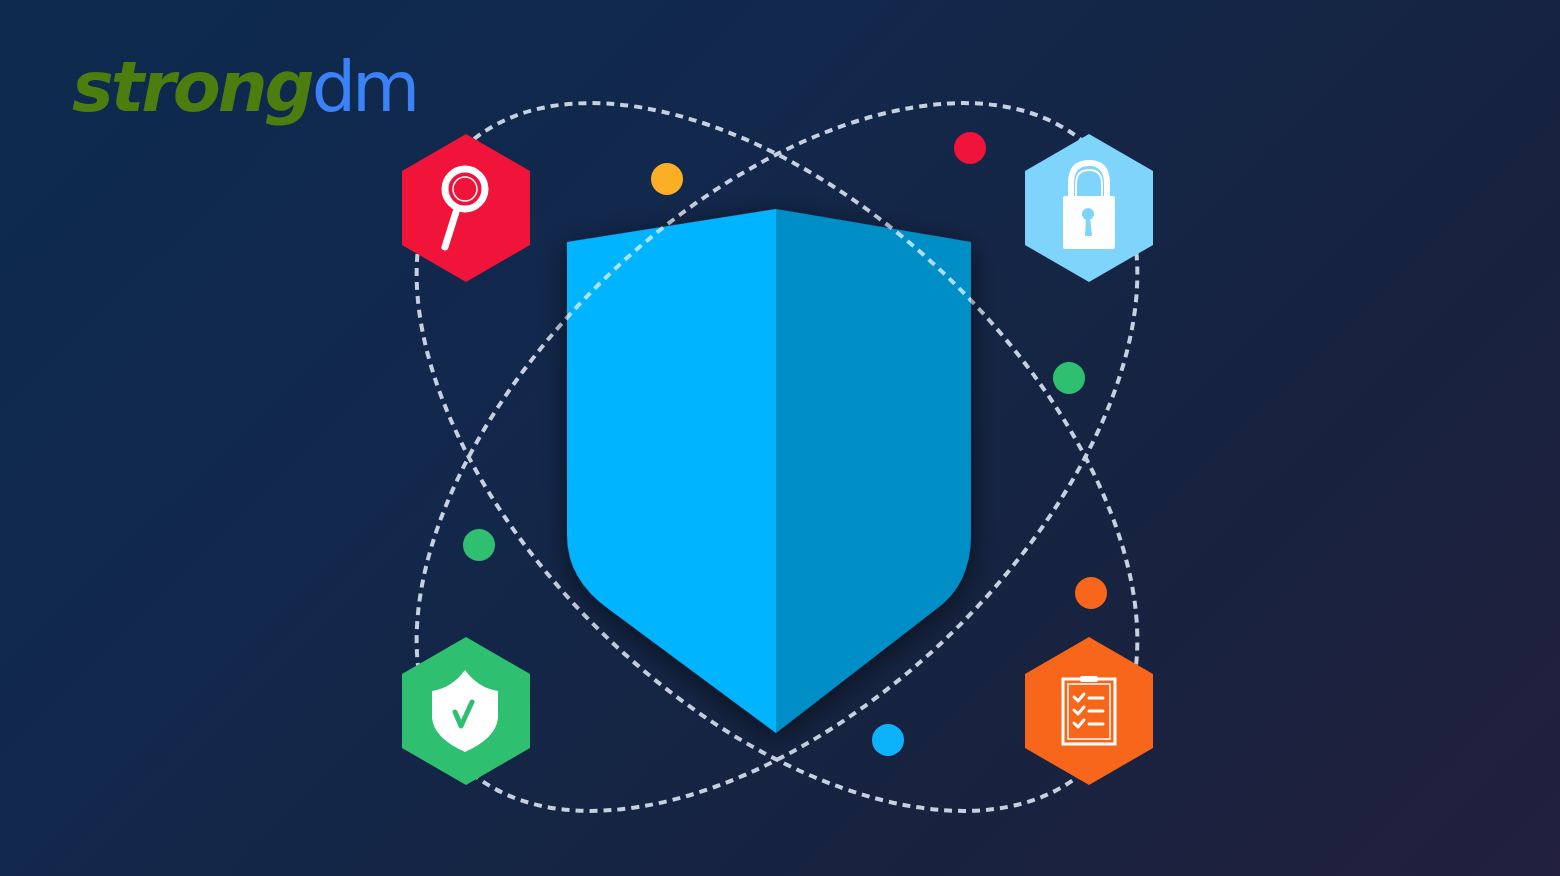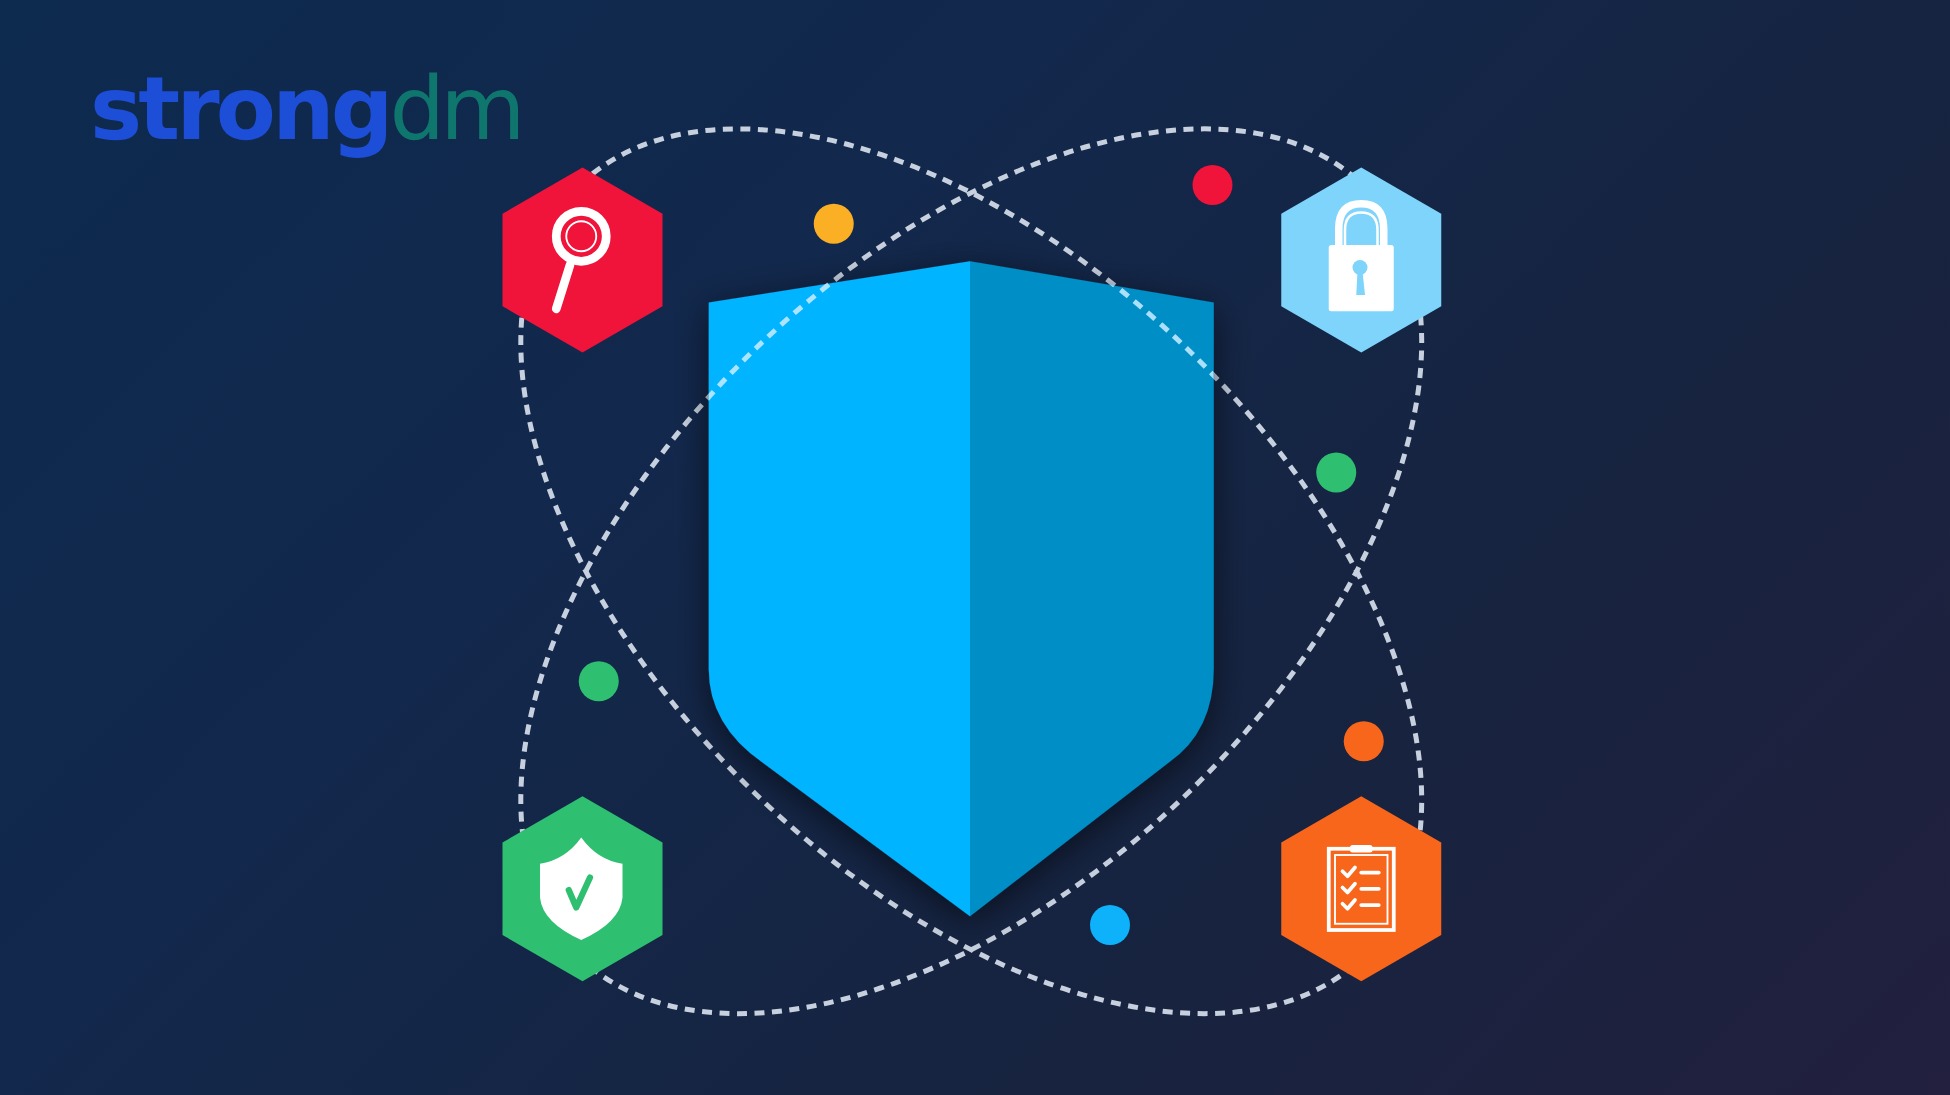--- a/index.html
+++ b/index.html
@@ -6,22 +6,22 @@
   body {
     width:1560px; height:876px; overflow:hidden; position:relative;
     background: linear-gradient(135deg, #0d2a4f 0%, #12284c 35%, #17233f 70%, #22203e 100%);
     font-family: "Liberation Sans", sans-serif;
   }
   .logo {
     position:absolute; left:72px; top:52px;
     font-family: "DejaVu Sans", sans-serif;
     font-weight:bold; font-size:70px; letter-spacing:-3px; line-height:1;
   }
-  .logo .w { color:#1d4ed8; }
-  .logo .b { color:#0f766e; font-weight:normal; letter-spacing:-4px;margin-top:39px; }
+  .logo .w { color:#4d7c0f;font-style:italic; }
+  .logo .b { color:#3b82f6; font-weight:normal; letter-spacing:-4px;margin-top:39px; }
   svg.stage { position:absolute; left:0; top:0; }
 </style>
 </head>
 <body>
 
 <div class="logo">
   <span class="w">strong</span><span class="b">dm</span>
 </div>
 
 <svg class="stage" width="1560" height="876" viewBox="0 0 1560 876">

